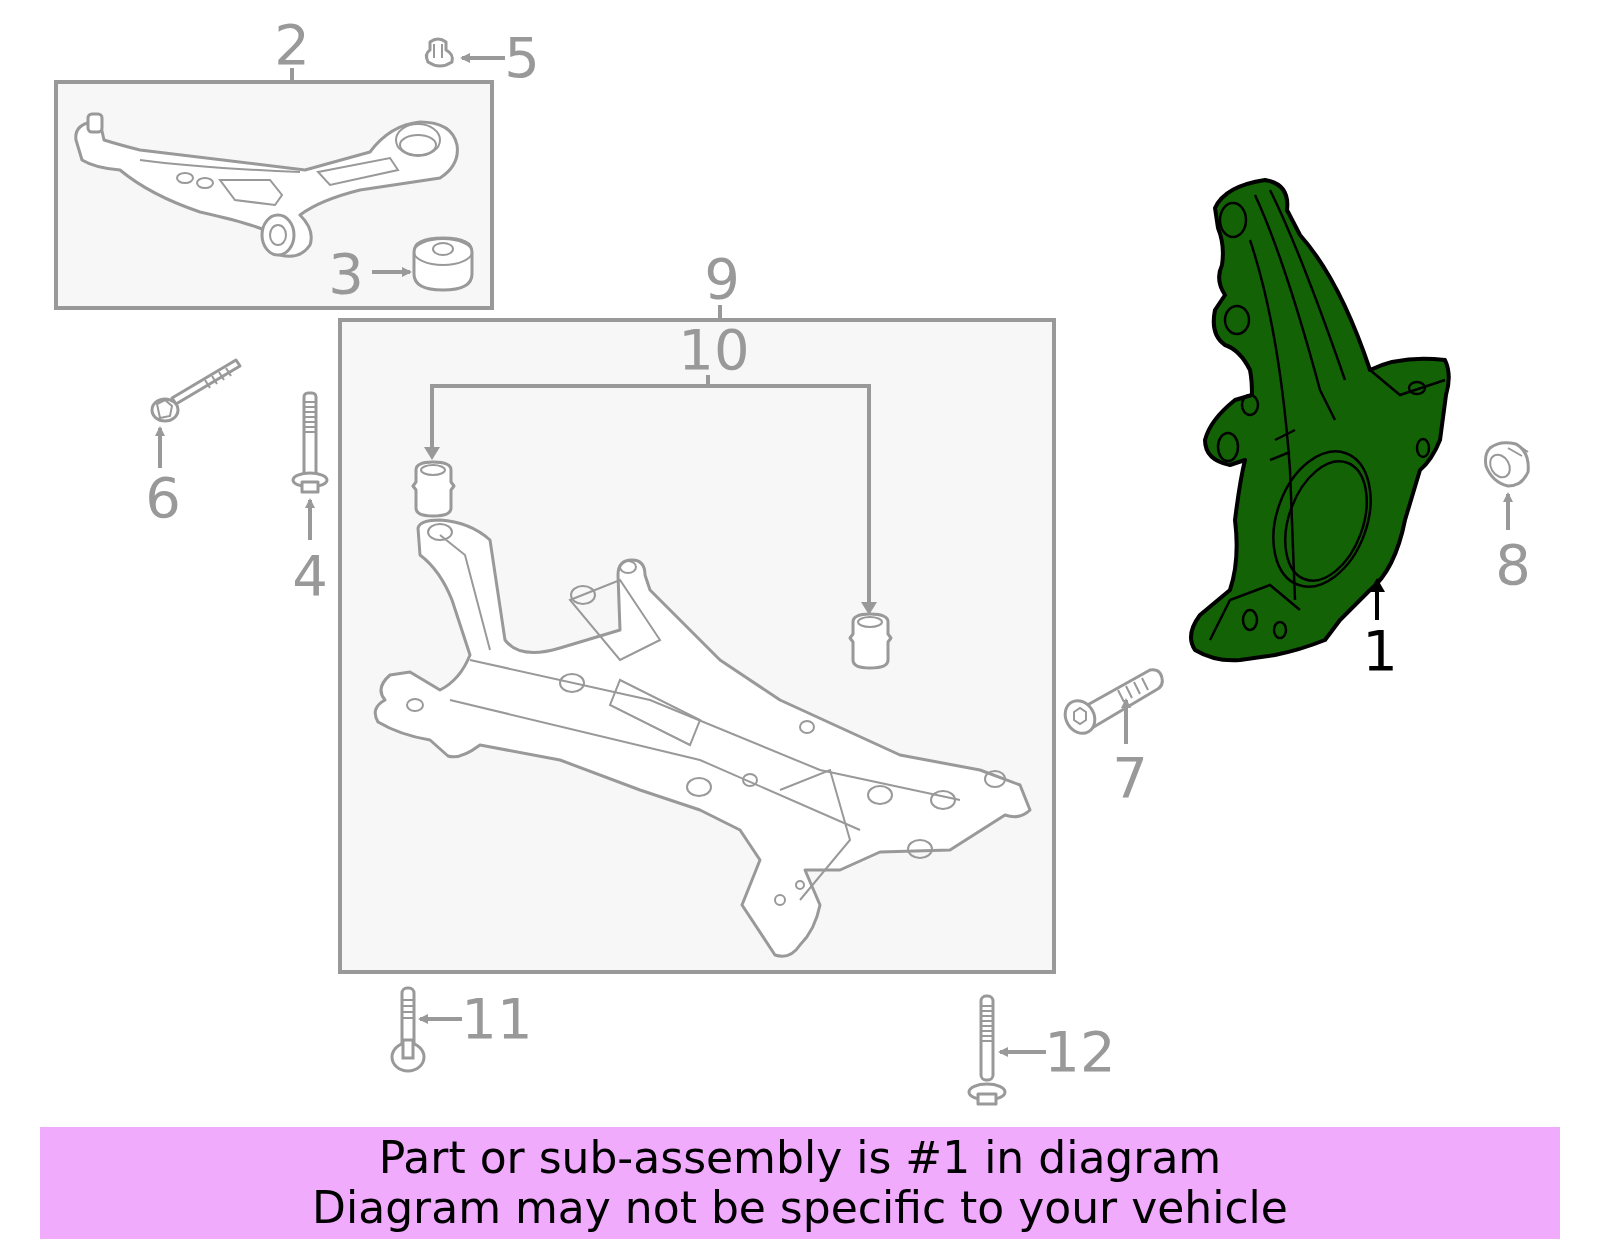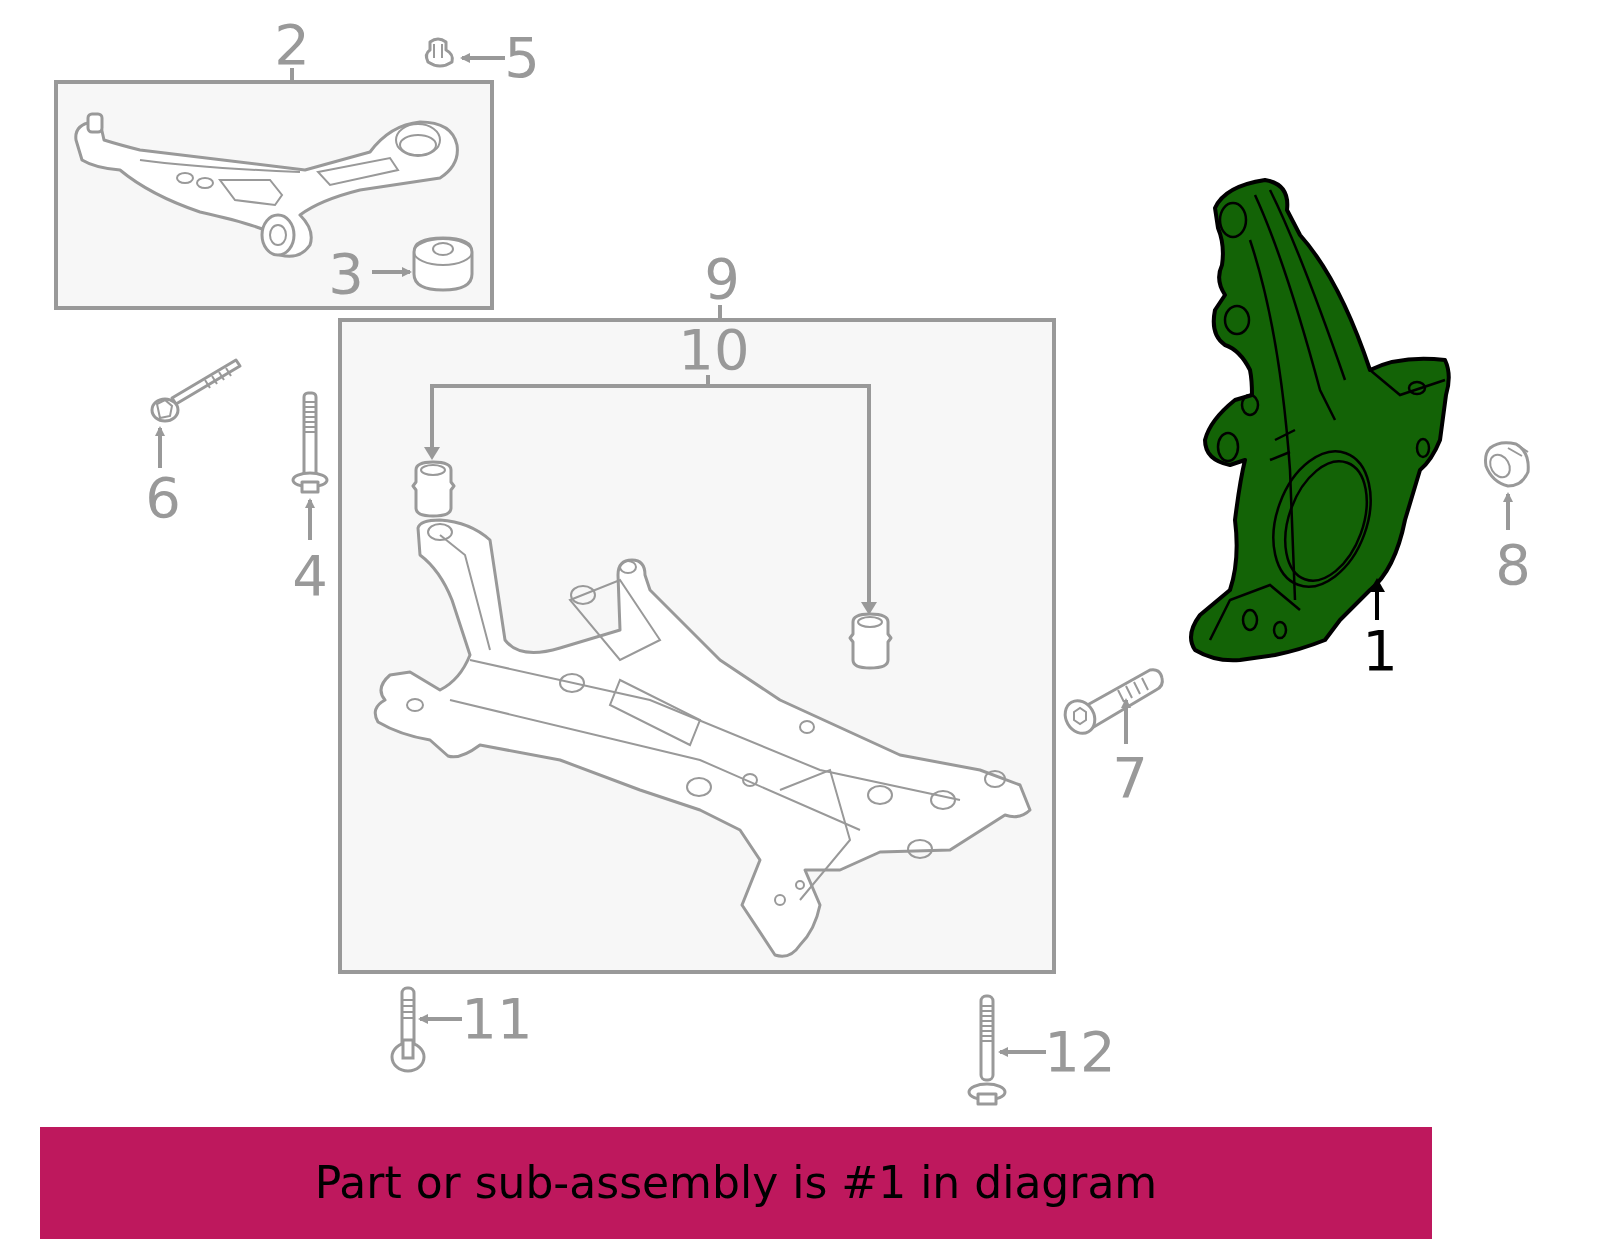--- a/index.html
+++ b/index.html
@@ -6,22 +6,22 @@
   body { width: 1600px; height: 1249px; position: relative; overflow: hidden;
          font-family: "DejaVu Sans", sans-serif; }
   #diagram { position: absolute; left: 0; top: 0; width: 1600px; height: 1249px; }
   .callout { font-family: "DejaVu Sans", sans-serif; font-size: 56px; fill: #999999; }
   .callout-hl { fill: #000000; }
   .line { stroke: #999999; stroke-width: 4; fill: none; }
   .part { stroke: #999999; stroke-width: 3; fill: #ffffff; stroke-linejoin: round; stroke-linecap: round; }
   .part-thin { stroke: #999999; stroke-width: 2; fill: none; }
   .hl { fill: #136306; stroke: #000000; stroke-width: 4; stroke-linejoin: round; }
   .hl-line { fill: none; stroke: #000000; stroke-width: 2.5; }
-  #banner { position: absolute; left: 40px; top: 1127px; width: 1392px; height: 112px;
-            background: #be185d; display: flex; flex-direction: column;
+  #banner { position: absolute; left: 40px; top: 1127px; width: 1520px; height: 112px;
+            background: #f0abfc; display: flex; flex-direction: column;
             align-items: center; justify-content: center; }
   #banner div { font-family: "DejaVu Sans", sans-serif; font-size: 44px; line-height: 50px;
                 color: #000000; white-space: nowrap; }
 </style>
 </head>
 <body>
 
 <svg id="diagram" viewBox="0 0 1600 1249" xmlns="http://www.w3.org/2000/svg">
   <defs>
     <marker id="arrowG" markerWidth="10" markerHeight="10" refX="8" refY="5" orient="auto" markerUnits="userSpaceOnUse">
@@ -195,13 +195,14 @@
     <ellipse class="hl-line" cx="1280" cy="630" rx="6" ry="8"></ellipse>
     <path class="hl-line" d="M1370,370 L1400,395 L1445,380"></path>
     <line x1="1377" y1="620" x2="1377" y2="590" stroke="#000000" stroke-width="4"></line>
     <path d="M1369,592 L1385,592 L1377,578 Z" fill="#000000"></path>
     <text class="callout callout-hl" x="1380" y="670" text-anchor="middle">1</text>
   </g>
 </svg>
 
 <div id="banner">
   <div>Part or sub-assembly is #1 in diagram</div>
+  <div>Diagram may not be specific to your vehicle</div>
 </div>
 
 </body></html>

